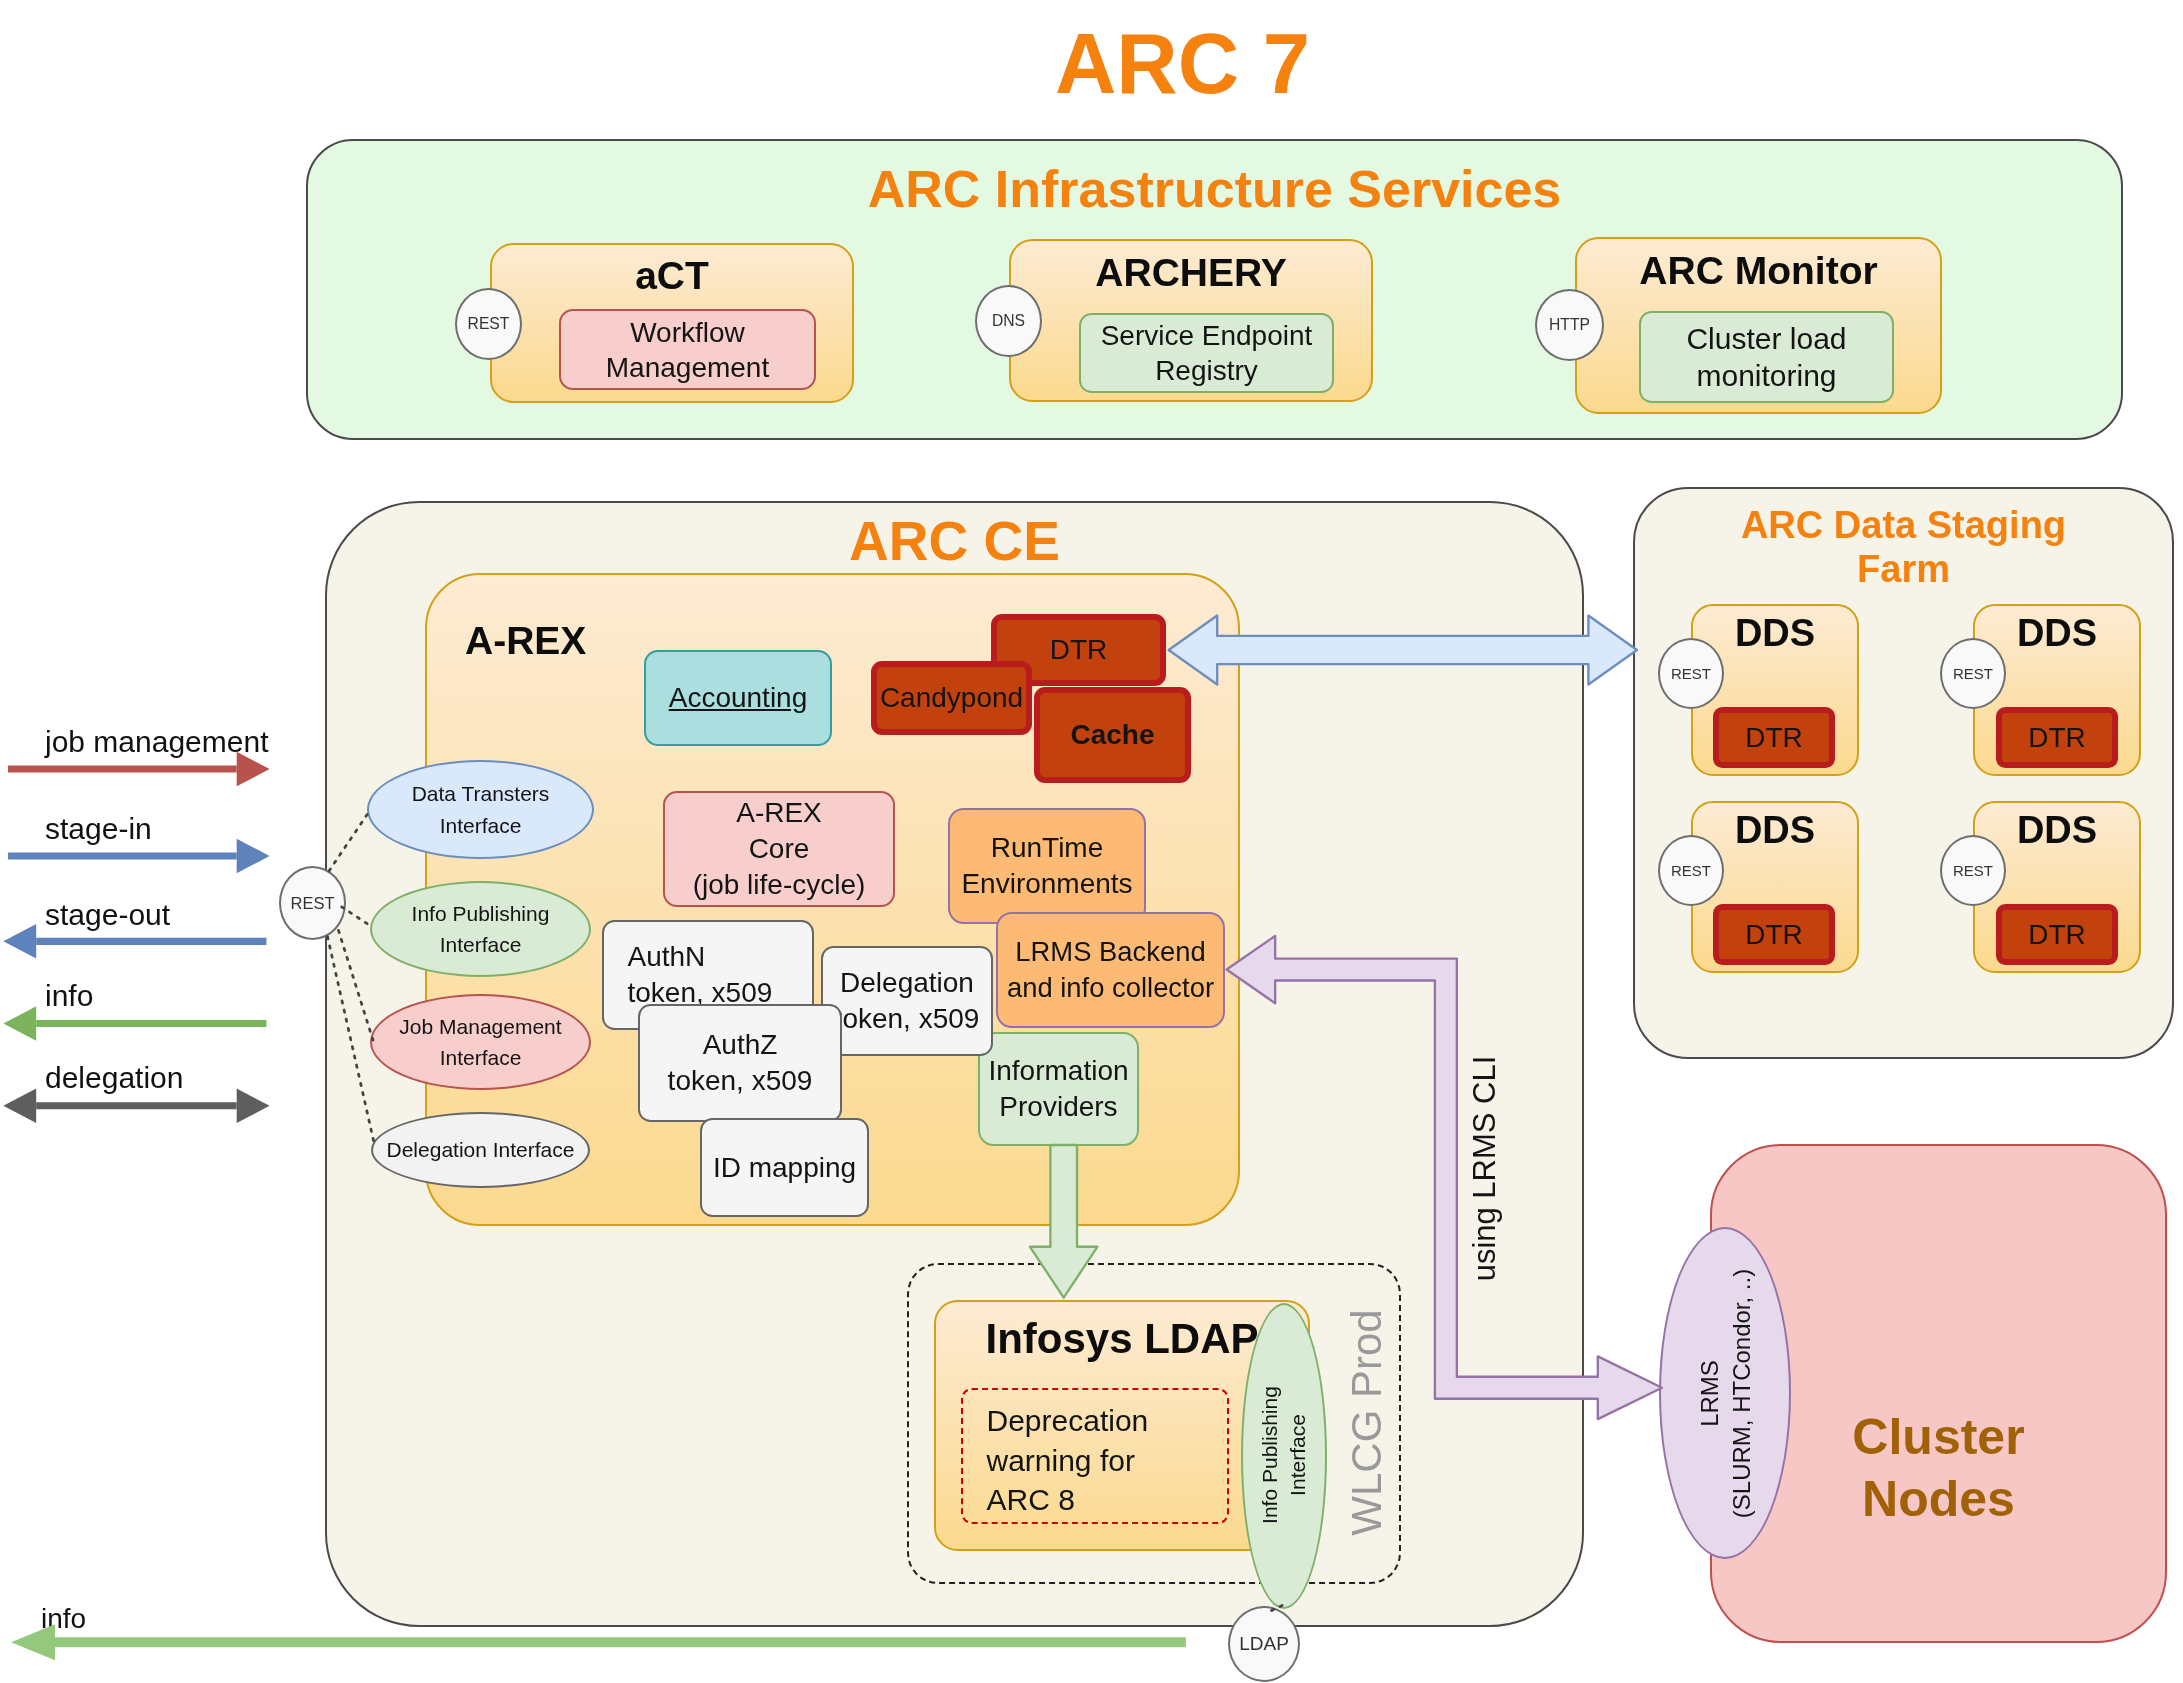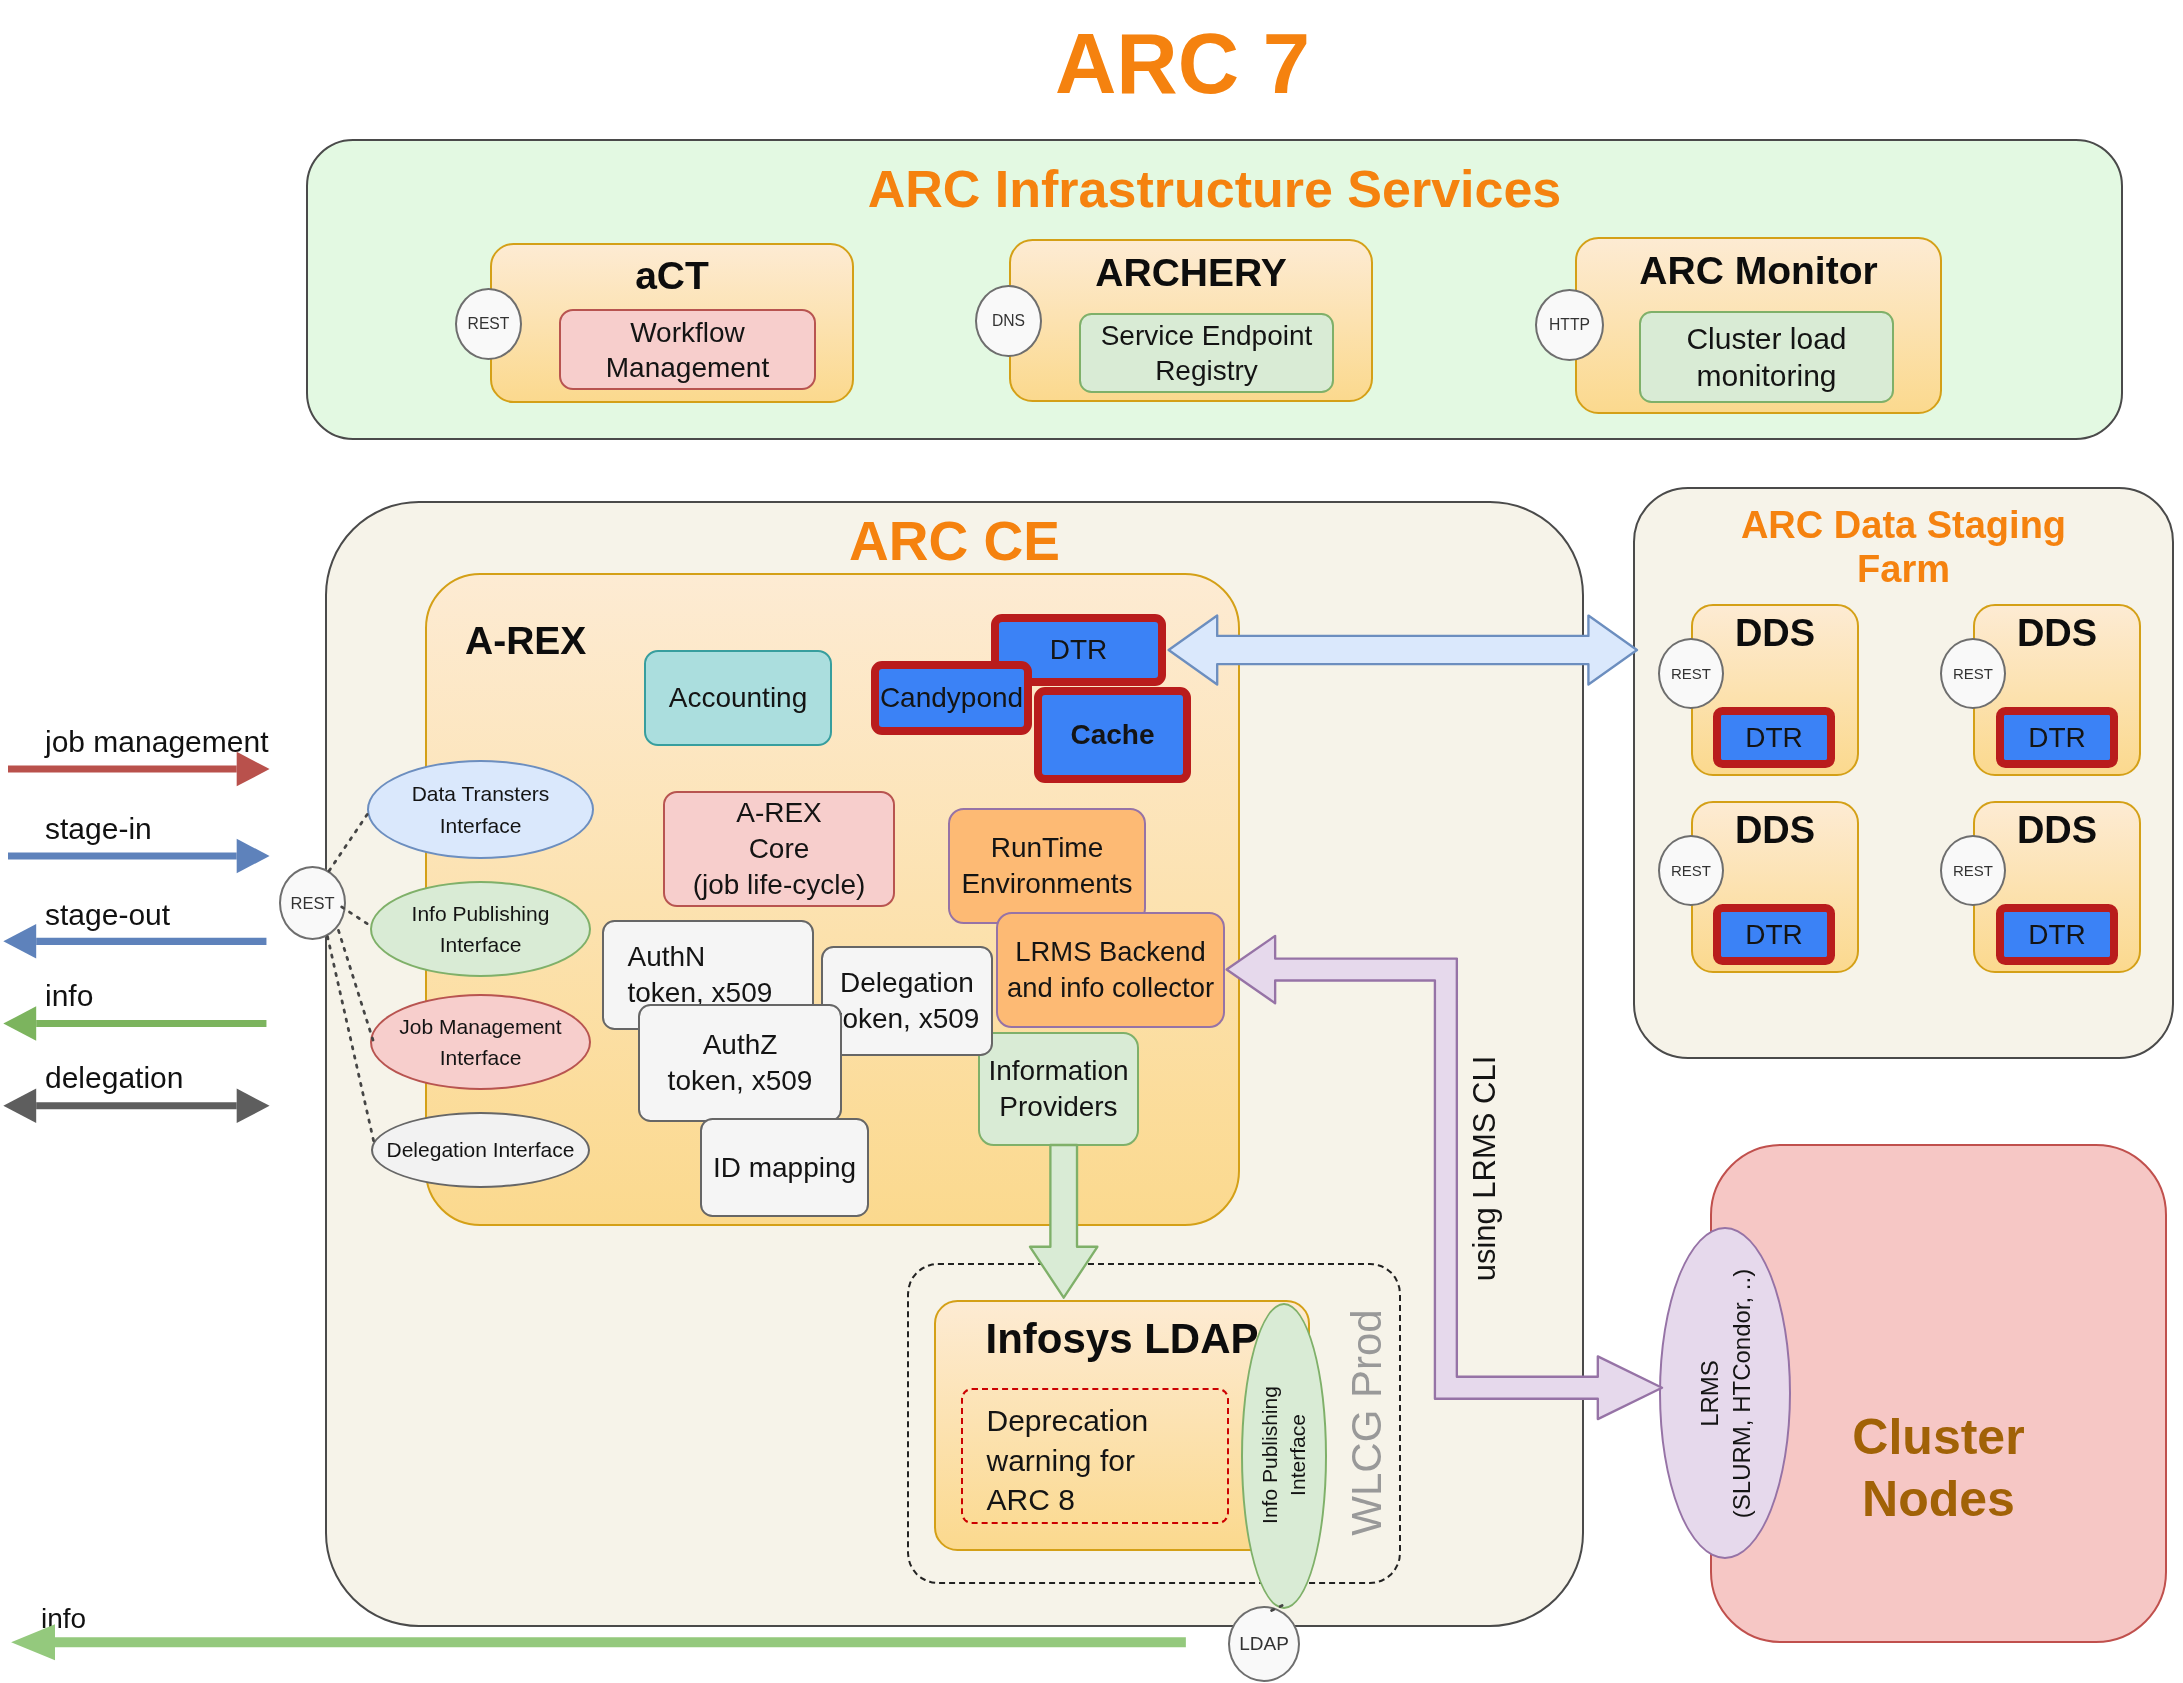--- a/index.html
+++ b/index.html
@@ -2,26 +2,26 @@
 <html style="font-size:12.5px"><head>
 <meta charset="utf-8">
 <style>
   html,body{margin:0;padding:0;background:#ffffff;}
   #canvas{position:relative;width:2183px;height:1683px;background:#ffffff;overflow:hidden;
           font-family:"Liberation Sans","DejaVu Sans",sans-serif;color:#141414;}
   .abs{position:absolute;box-sizing:border-box;}
   .ctr{display:flex;align-items:center;justify-content:center;text-align:center;white-space:pre-line;}
   .grad-orange{background:linear-gradient(180deg,#fdebd3 0%,#fbd98e 100%);border:2.4px solid #d4a017;}
   .beige{background:#f6f3e9;border:2.4px solid #4a4a4a;}
-  .blue-box{background:#3b82f6;border:8px solid #b91c1c;border-radius:11px;}
+  .blue-box{background:#c2410c;border:6px solid #b91c1c;border-radius:11px;}
   .green-box{background:#d9ebd5;border:2px solid #7fb069;border-radius:12.5px;}
   .purple-box{background:#fdba74;border:2px solid #9673a6;border-radius:15.7px;}
   .pink-box{background:#f7cecc;border:2px solid #b85450;border-radius:14px;}
   .gray-box{background:#f5f5f5;border:2px solid #666666;border-radius:12.5px;}
-  .teal-box{background:#abdede;border:2px solid #379e9e;border-radius:14px;}
+  .teal-box{background:#abdede;border:2px solid #379e9e;border-radius:14px;text-decoration:underline;}
   .ellipse{border-radius:50%;}
   .circle-badge{background:#f9f9f9;border:2.4px solid #6e6e6e;border-radius:50%;color:#333;}
   .otitle{color:#f5820f;font-weight:bold;}
   .btitle{font-weight:bold;color:#0d0d0d;}
   .rot{transform:rotate(-90deg);}
   svg{position:absolute;left:0;top:0;pointer-events:none;z-index:10;}
   .lbl{font-size:30px;color:#111;}
 </style>
 </head>
 <body>

